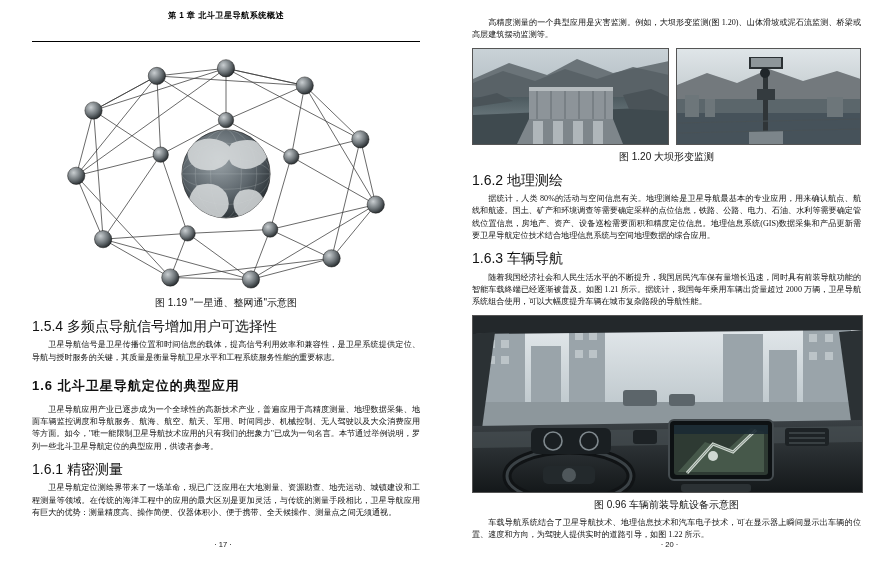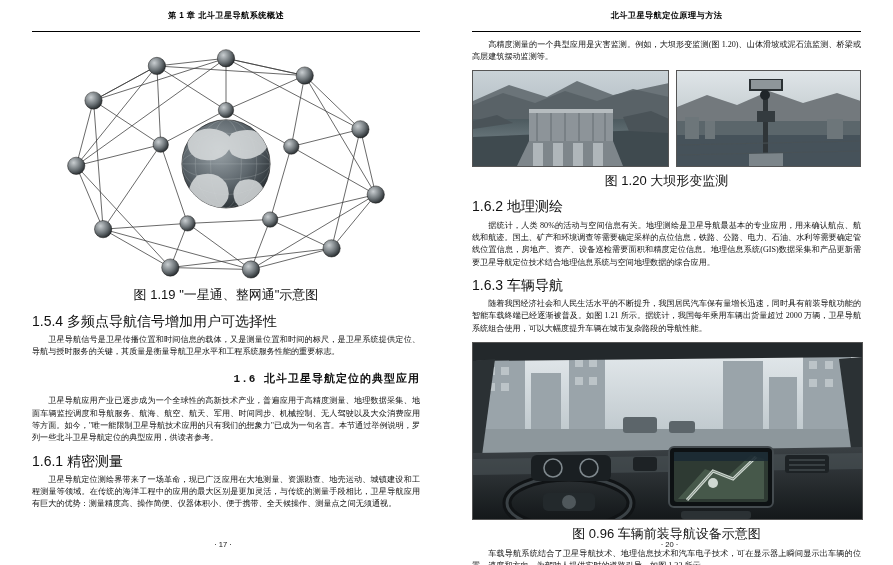--- a/index.html
+++ b/index.html
@@ -31,21 +31,21 @@
     padding: 10px 26px 0 32px;
   }
   .page-right {
     width: 447px;
     padding: 10px 32px 0 26px;
   }
   .header {
     font-size: 8.2px;
     text-align: center;
     letter-spacing: 0.4px;
-    padding-bottom: 10px;
+    padding-bottom: 20px;
     border-bottom: 1px solid #000;
     font-family: "Liberation Sans", sans-serif;
     font-weight: bold;
     color: #000;
   }
   .header-left { text-align: center; }
   .header-right { text-align: center; }
   .body-col {
     padding-top: 7px;
     font-size: 8.1px;
@@ -59,29 +59,29 @@
     line-height: 1.52;
   }
   h3.sub {
     margin: 6px 0 2px 0;
     font-size: 14px;
     font-weight: normal;
     font-family: "Liberation Sans", sans-serif;
   }
   h2.sec {
     margin: 12px 0 8px 0;
-    font-size: 11px;
+    font-size: 13px;
     font-weight: bold;
-    text-align: right;
-    font-family: Liberation Mono, monospace;
+    text-align: left;
+    font-family: Liberation Sans, sans-serif;
     letter-spacing: 1px;
   }
   .fig-caption {
     text-align: center;
-    font-size: 13px;
+    font-size: 10px;
     margin: 4px 0 4px 0;
     font-family: "Liberation Sans", sans-serif;
   }
   .page-num {
     position: absolute;
     bottom: 16px;
     width: 100%;
     left: 0;
     text-align: center;
     font-size: 7.6px;
@@ -215,34 +215,33 @@
             <circle cx="258" cy="110" r="8" fill="url(#nodeg)" stroke="#111" stroke-width="0.5"></circle>
             <circle cx="236" cy="186" r="8" fill="url(#nodeg)" stroke="#111" stroke-width="0.5"></circle>
             <circle cx="150" cy="190" r="8" fill="url(#nodeg)" stroke="#111" stroke-width="0.5"></circle>
             <circle cx="122" cy="108" r="8" fill="url(#nodeg)" stroke="#111" stroke-width="0.5"></circle>
           </g>
         </svg>
         <div class="fig-caption">图 1.19   "一星通、整网通"示意图</div>
       </div>
 
       <h3 class="sub">1.5.4   多频点导航信号增加用户可选择性</h3>
-      <p class="para">卫星导航信号是卫星传播位置和时间信息的载体，又是测量位置和时间的标尺，是卫星系统提供定位、导航与授时服务的关键，其质量是衡量导航卫星水平和工程系统服务性能的重要标志。</p>
+      <p class="para">卫星导航信号是卫星传播位置和时间信息的载体，提高信号利用效率和兼容性，是卫星系统提供定位、导航与授时服务的关键，其质量是衡量导航卫星水平和工程系统服务性能的重要标志。</p>
 
       <h2 class="sec">1.6   北斗卫星导航定位的典型应用</h2>
       <p class="para">卫星导航应用产业已逐步成为一个全球性的高新技术产业，普遍应用于高精度测量、地理数据采集、地面车辆监控调度和导航服务、航海、航空、航天、军用、时间同步、机械控制、无人驾驶以及大众消费应用等方面。如今，"唯一能限制卫星导航技术应用的只有我们的想象力"已成为一句名言。本节通过举例说明，罗列一些北斗卫星导航定位的典型应用，供读者参考。</p>
 
       <h3 class="sub">1.6.1   精密测量</h3>
       <p class="para">卫星导航定位测绘界带来了一场革命，现已广泛应用在大地测量、资源勘查、地壳运动、城镇建设和工程测量等领域。在传统的海洋工程中的应用的最大区别是更加灵活，与传统的测量手段相比，卫星导航应用有巨大的优势：测量精度高、操作简便、仪器体积小、便于携带、全天候操作、测量点之间无须通视。</p>
     </div>
 
     <div class="page-num">· 17 ·</div>
   </div>
 
   <div class="page page-right">
-    <div class="header header-right">北斗卫星导航定位原理与方法</div>
 
     <div class="body-col">
       <p class="para">高精度测量的一个典型应用是灾害监测。例如，大坝形变监测(图 1.20)、山体滑坡或泥石流监测、桥梁或高层建筑摆动监测等。</p>
 
       <div>
         <div class="photo-row">
           <div class="photo dam">
             <svg width="196" height="95" viewBox="0 0 196 95">
               <defs>
                 <linearGradient id="sky1" x1="0" y1="0" x2="0" y2="1">

